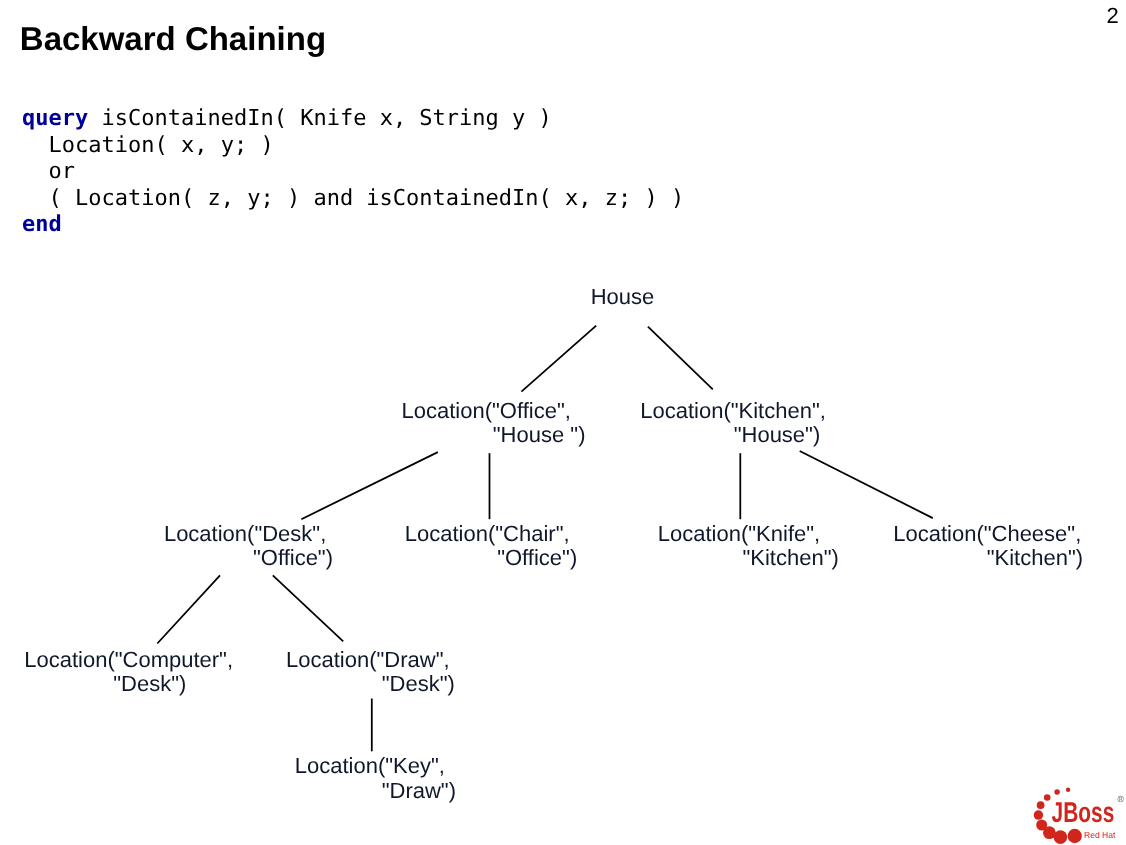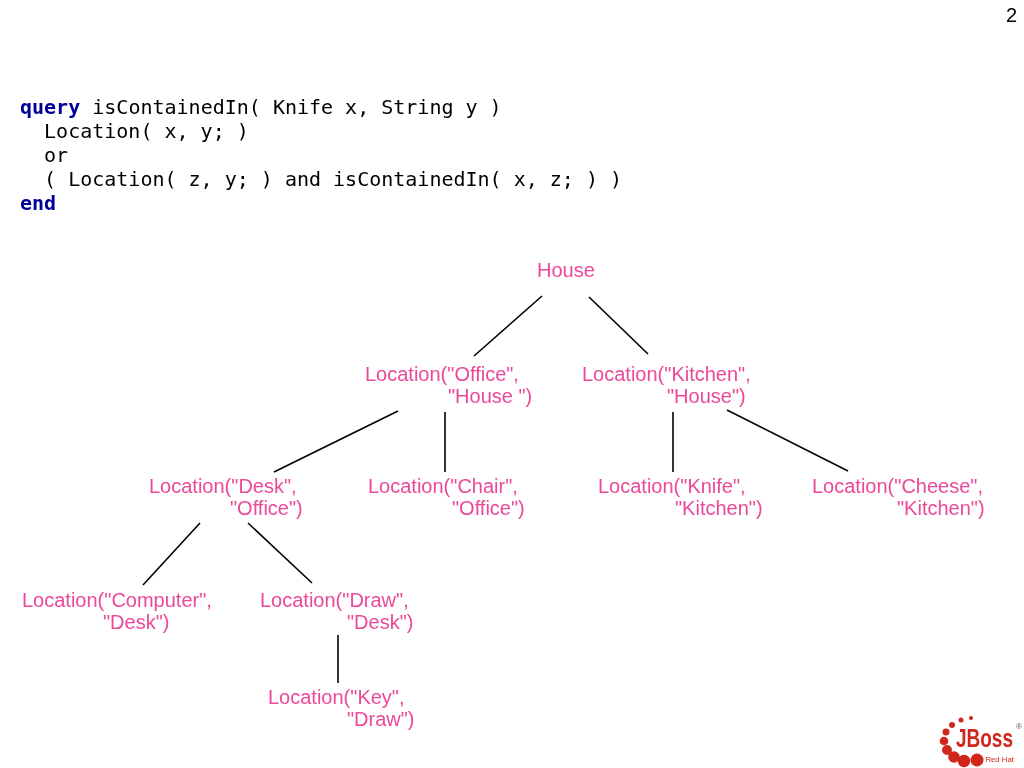--- a/index.html
+++ b/index.html
@@ -27,21 +27,21 @@
     color:#000;
   }
   .code-line{white-space:pre;}
   .code .kw{font-weight:700;text-align:right;}
   .tree{position:absolute;left:0;top:0;width:1024px;height:768px;}
   .edges{position:absolute;left:0;top:0;pointer-events:none;}
   .edges line{stroke:#000;stroke-width:1.6;}
   .node{
     position:absolute;
     font-size:20px;line-height:22px;
-    white-space:nowrap;color:#ec4899;
+    white-space:nowrap;color:#0f172a;
   }
   .node .l1,.node .l2{display:block;}
   .n-house   {left:537px;top:259px;}
   .n-office  {left:365px;top:363px;}  .n-office .l2  {margin-left:83px;}
   .n-kitchen {left:582px;top:363px;}  .n-kitchen .l2 {margin-left:85px;}
   .n-desk    {left:149px;top:475px;}  .n-desk .l2    {margin-left:81px;}
   .n-chair   {left:368px;top:475px;}  .n-chair .l2   {margin-left:84px;}
   .n-knife   {left:598px;top:475px;}  .n-knife .l2   {margin-left:77px;}
   .n-cheese  {left:812px;top:475px;}  .n-cheese .l2  {margin-left:85px;}
   .n-computer{left:22px; top:589px;}  .n-computer .l2{margin-left:81px;}
@@ -50,20 +50,21 @@
   .logo{position:absolute;left:933px;top:702px;width:92px;height:66px;}
   .logo svg{display:block;}
 </style>
 </head>
 <body>
 
 <div class="slide">
 
   <div class="page-number">2</div>
 
+  <h1 class="title">Backward Chaining</h1>
 
   <div class="code">
     <div class="code-line"><span class="kw" style="color: rgb(0, 0, 153);">query</span><span> isContainedIn( Knife x, String y )</span></div>
     <div class="code-line"><span>  Location( x, y; )</span></div>
     <div class="code-line"><span>  or</span></div>
     <div class="code-line"><span>  ( Location( z, y; ) and isContainedIn( x, z; ) )</span></div>
     <div class="code-line"><span class="kw" style="color: rgb(0, 0, 153);">end</span><span></span></div>
   </div>
 
   <div class="tree">

